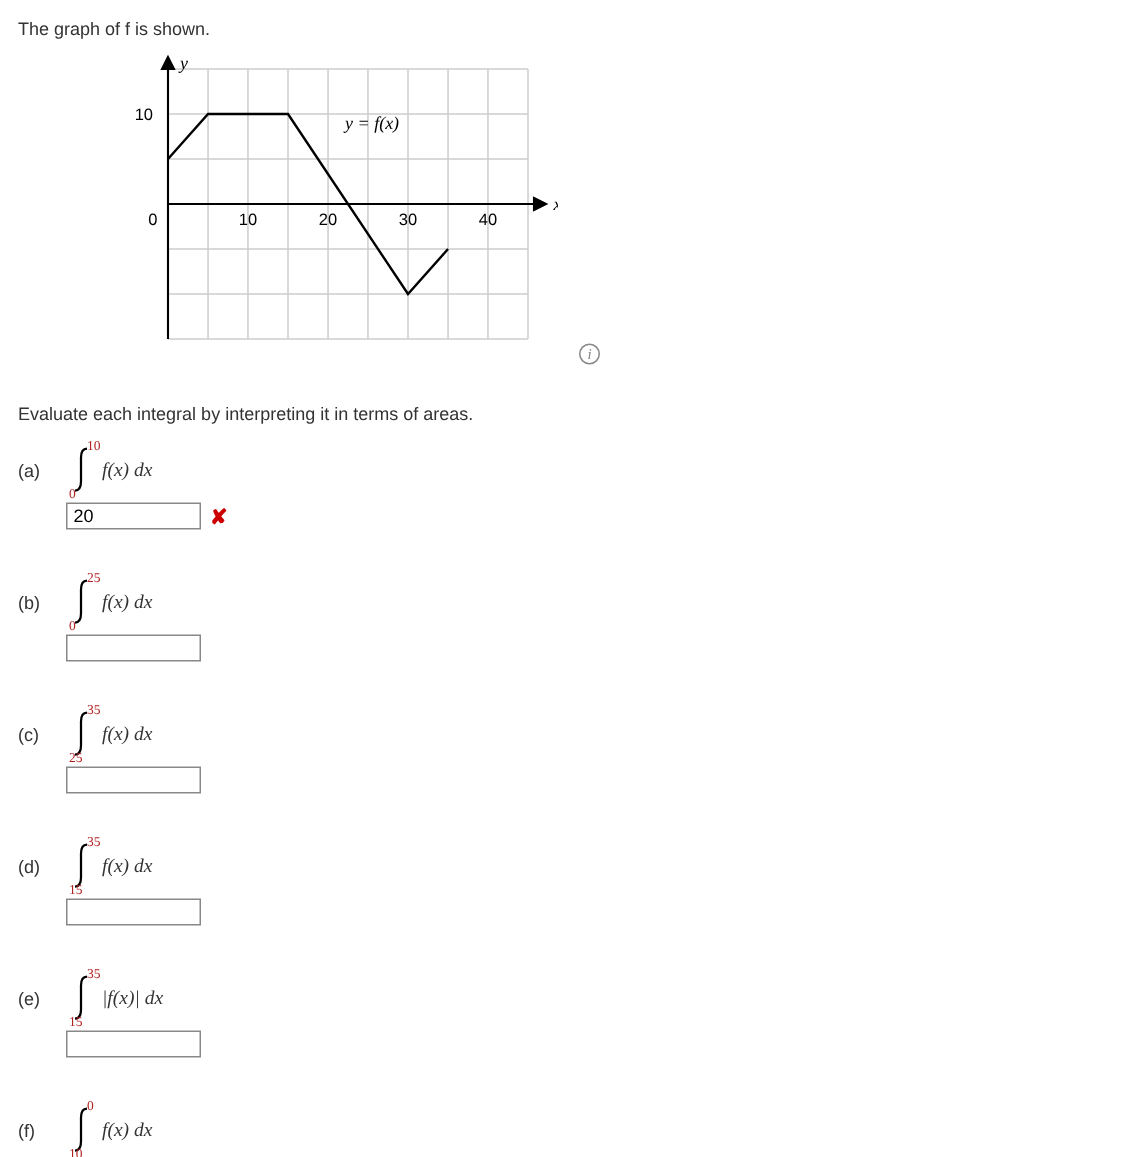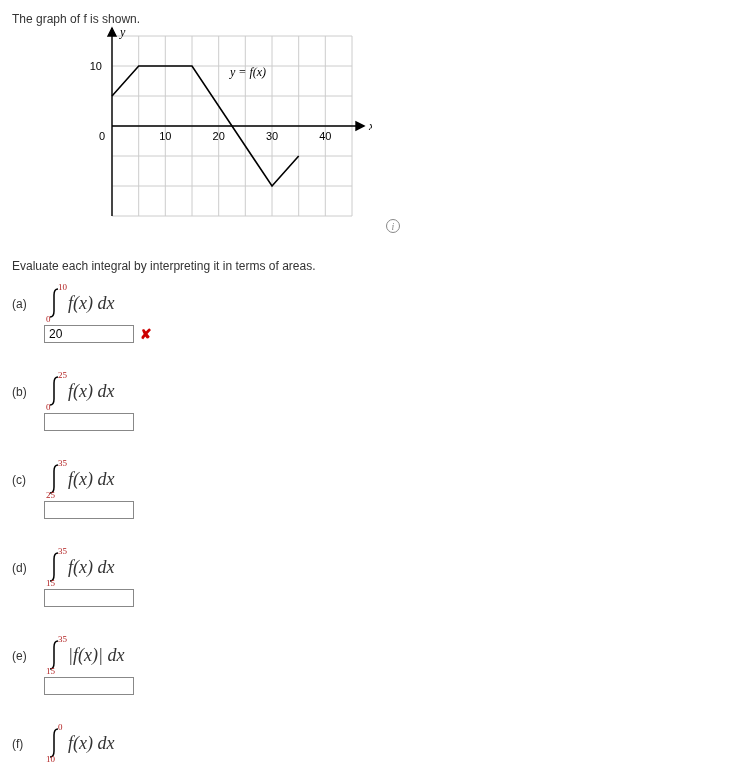--- a/index.html
+++ b/index.html
@@ -6,21 +6,21 @@
   body {
     font-family: Arial, Helvetica, sans-serif;
     font-size: 12px;
     color: #333;
     margin: 0;
     padding: 12px;
     background: #fff;
   }
   .title {
     font-size: 12px;
-    margin-bottom: 0;
+    margin-bottom: 10px;
   }
   .graph-wrap {
     margin-left: 60px;
     margin-bottom: 20px;
     position: relative;
   }
   .instruction {
     font-size: 12px;
     margin: 18px 0 14px 0;
   }
@@ -59,21 +59,21 @@
     top: -5px;
     font-size: 9px;
     font-style: normal;
     color: #B22222;
     width: 26px;
     height: 42px;
   }
   .int-bounds .upper { position:absolute; top:0; left:14px; }
   .int-bounds .lower { position:absolute; bottom:0; left:2px; }
   .integrand {
-    font-size: 18px;
+    font-size: 13px;
   }
   .answer-row {
     margin-top: 6px;
     margin-left: 32px;
     display: flex;
     align-items: center;
     gap: 6px;
   }
   input[type="text"] {
     border: 1px solid #888;

